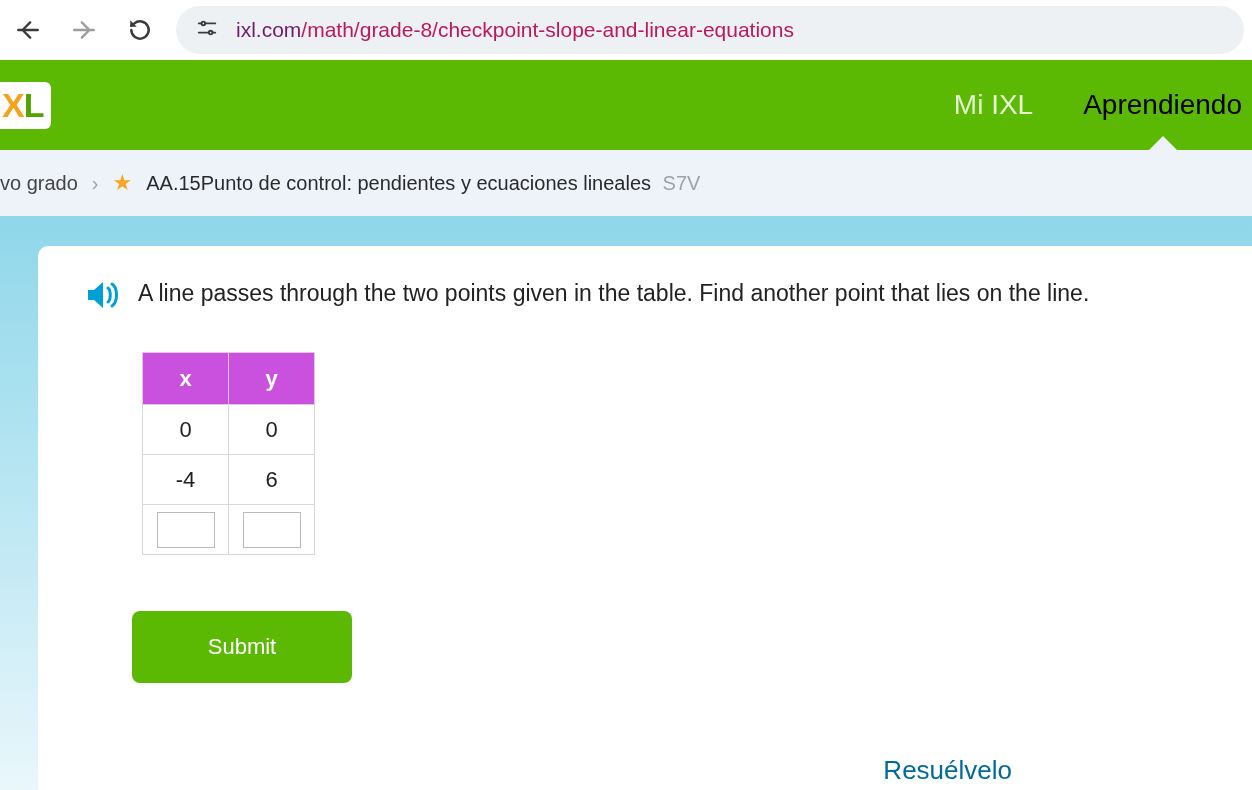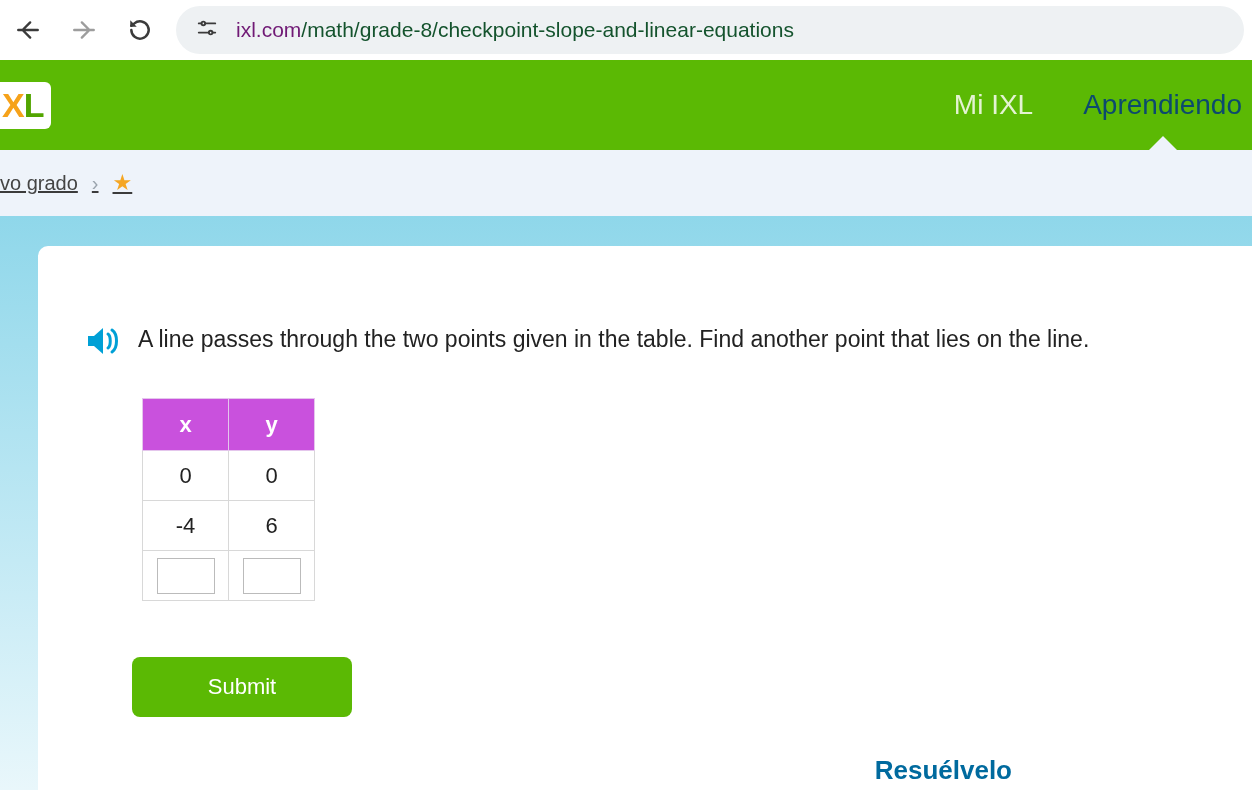--- a/index.html
+++ b/index.html
@@ -4,58 +4,58 @@
 <style>
   * { box-sizing: border-box; margin: 0; padding: 0; }
   html, body { width: 1252px; height: 790px; overflow: hidden; font-family: Arial, Helvetica, sans-serif; background: #fff; }
   
   
   .browser-bar { display: flex; align-items: center; height: 60px; padding: 0 8px; gap: 16px; background: #fff; }
   .nav-btn { width: 40px; height: 40px; display: flex; align-items: center; justify-content: center; border-radius: 50%; cursor: pointer; }
   .nav-btn svg { width: 26px; height: 26px; }
   .address-wrap { flex: 1; height: 48px; background: #eef1f3; border-radius: 24px; display: flex; align-items: center; padding: 0 20px; gap: 18px; font-size: 21px; color: #202124; }
   .url-domain { color: #701a75; }
-  .url-path { color: #14532d; }
+  .url-path { color: #be185d; }
   .site-ctrl svg { width: 22px; height: 22px; }
   
   
   .site-header { height: 90px; background: #5bb904; display: flex; align-items: center; padding-left: 0; overflow: hidden; position: relative; }
   .logo-box { background: #fff; border-radius: 6px; padding: 4px 8px; margin-left: -6px; display: flex; align-items: center; font-weight: 900; font-size: 34px; letter-spacing: -1px; }
   .logo-x { color: #f6a21a; }
   .logo-l { color: #52a500; }
   .nav-tabs { display: flex; gap: 50px; margin-left: auto; padding-right: 10px; font-size: 28px; color: #e4f3d2; font-weight: 300; height: 100%; align-items: flex-start; }
   .nav-tabs .tab { cursor: pointer; position: relative; height: 100%; display: flex; align-items: center; }
-  .nav-tabs .tab.active { color: #0c4a6e; }
+  .nav-tabs .tab.active { color: #000000; }
   .tab.active::after { content:""; position:absolute; bottom:0; left:50%; transform:translateX(-50%); width:0; height:0; border-left:14px solid transparent; border-right:14px solid transparent; border-bottom:14px solid #eef3fa; }
   
   
-  .crumb-bar { height: 66px; background: #eef3fa; display: flex; align-items: center; padding: 0 0 0 0; font-size: 20px; color: #3b3b3b; gap: 14px; text-decoration: underline; }
+  .crumb-bar { height: 66px; background: #eef3fa; display: flex; align-items: center; padding: 0 0 0 0; font-size: 20px; color: #3b3b3b; gap: 14px; }
   .crumb-grade { color: #444; margin-left: 0; }
   .crumb-chevron { color: #9aa3ad; }
   .crumb-star { color: #f5a623; font-size: 22px; }
   .crumb-title { color: #2a2a2a; }
   .crumb-code { color: #9aa3ad; margin-left: 6px; }
   
   
   .stage { background: linear-gradient(to bottom, #8fd7ea 0%, #c4eaf5 60%, #e9f7fb 100%); height: 574px; padding-top: 30px; }
-  .card { background: #fff; margin-left: 38px; border-radius: 10px 0 0 0; min-height: 544px; padding: 78px 30px 0 48px; position: relative; }
+  .card { background: #fff; margin-left: 38px; border-radius: 10px 0 0 0; min-height: 544px; padding: 32px 30px 0 48px; position: relative; }
   
   .prompt-row { display: flex; align-items: flex-start; gap: 18px; }
   .speaker { flex-shrink: 0; margin-top: 2px; cursor: pointer; }
   .speaker svg { width: 34px; height: 30px; }
   .question { font-size: 23px; color: #222; line-height: 1.35; }
   
   .data-table { margin: 38px 0 0 56px; border-collapse: collapse; }
   .data-table th { background: #c951dd; color: #fff; font-weight: 700; font-size: 22px; width: 86px; height: 52px; text-align: center; border: 1px solid #e4c6ec; }
   .data-table td { width: 86px; height: 50px; text-align: center; font-size: 22px; color: #222; border: 1px solid #d8d8d8; }
   .cell-input { width: 58px; height: 36px; border: 1px solid #bbb; text-align: center; font-size: 18px; }
   
-  .submit-btn { margin: 56px 0 0 46px; background: #5bb904; color: #fff; border: none; border-radius: 8px; width: 220px; height: 60px; font-size: 22px; cursor: pointer; }
+  .submit-btn { margin: 56px 0 0 46px; background: #5bb904; color: #fff; border: none; border-radius: 8px; width: 220px; height: 72px; font-size: 22px; cursor: pointer; }
   
-  .solveit { position: absolute; right: 240px; bottom: 4px; font-size: 26px; font-weight: 700; color: #006a9e; }
+  .solveit { position: absolute; right: 240px; bottom: 4px; font-size: 26px; font-weight: 400; color: #006a9e; }
 </style>
 </head>
 <body>
 
 <div class="browser-bar">
   <div class="nav-btn">
     <svg viewBox="0 0 24 24">
         <path fill="none" stroke="#3b3b3b" stroke-width="2.2" stroke-linecap="round" stroke-linejoin="round" d="M14 5l-7 7 7 7M3 12h18"></path>
       </svg>
   </div>
@@ -97,20 +97,24 @@
   <div class="nav-tabs">
     <div class="tab">Mi IXL</div>
     <div class="tab active">Aprendiendo</div>
   </div>
 </div>
 
 <div class="crumb-bar">
   <span class="crumb-grade">vo grado</span>
   <span class="crumb-chevron">›</span>
   <span class="crumb-star">★</span>
+  <span>
+    <span class="crumb-title">AA.15Punto de control: pendientes y ecuaciones lineales</span>
+    <span class="crumb-code">S7V</span>
+  </span>
 </div>
 
 <div class="stage">
   <div class="card">
     <div class="prompt-row">
       <div class="speaker">
         <svg viewBox="0 0 34 30">
           <path fill="#00a0d6" d="M2 10h6l9-8v26l-9-8H2z"></path>
           <path fill="none" stroke="#00a0d6" stroke-width="3" stroke-linecap="round" d="M22 8c3 2 3 12 0 14"></path>
           <path fill="none" stroke="#00a0d6" stroke-width="3" stroke-linecap="round" d="M26 4c6 4 6 18 0 22"></path>

